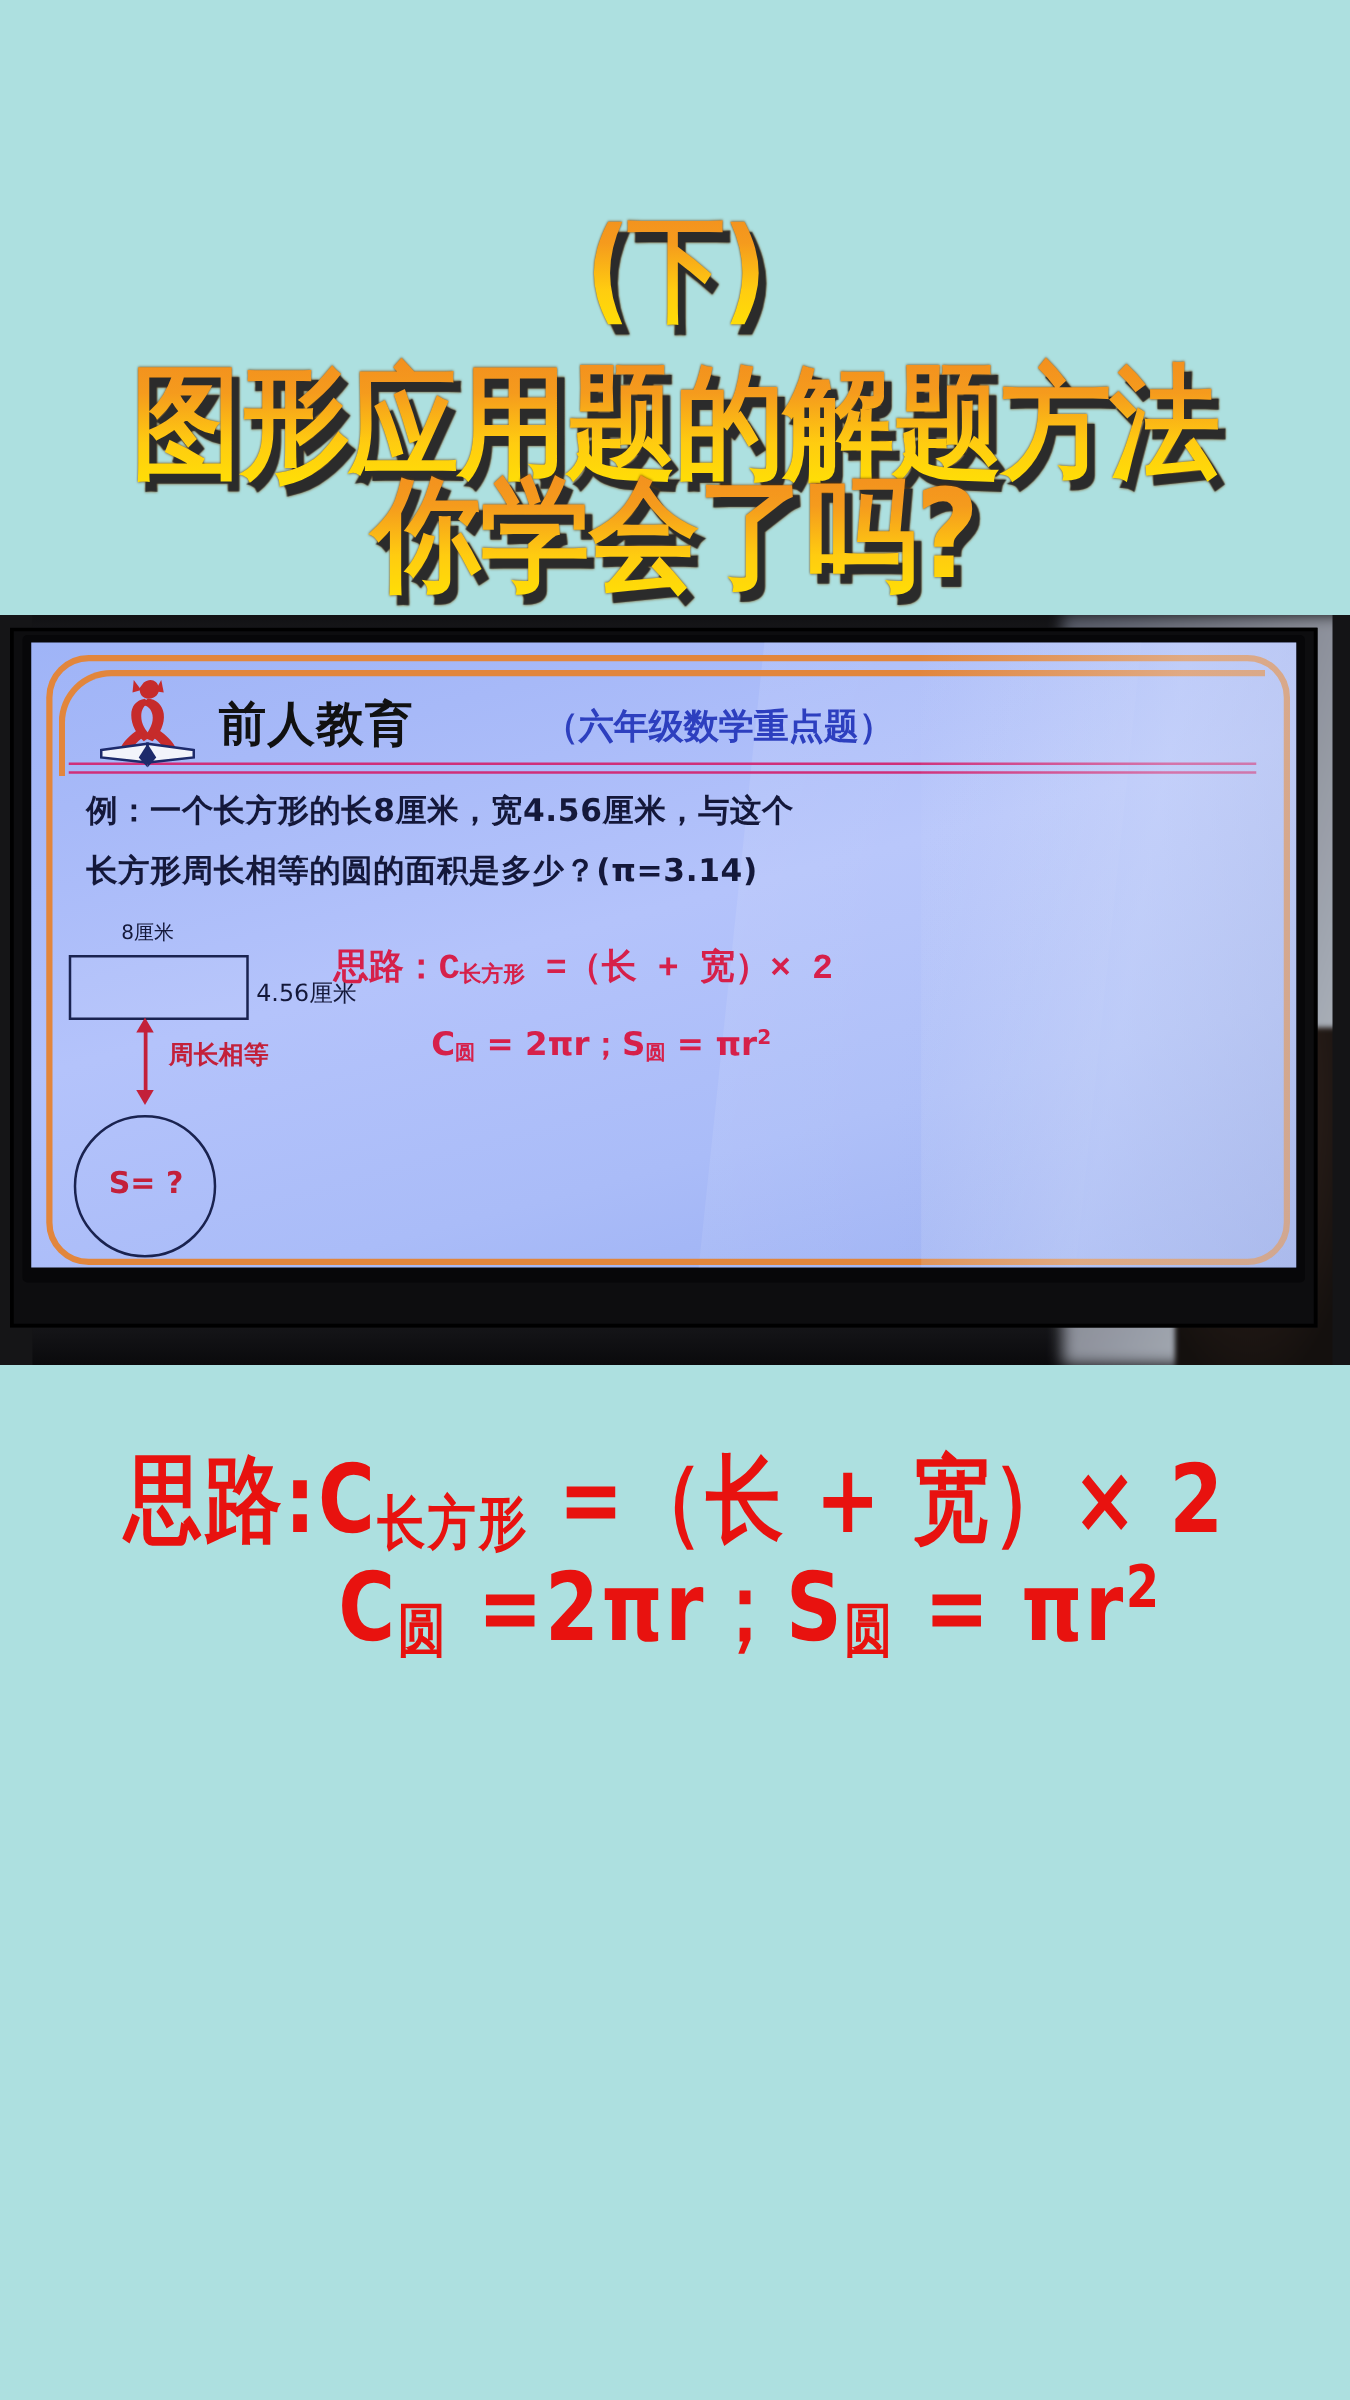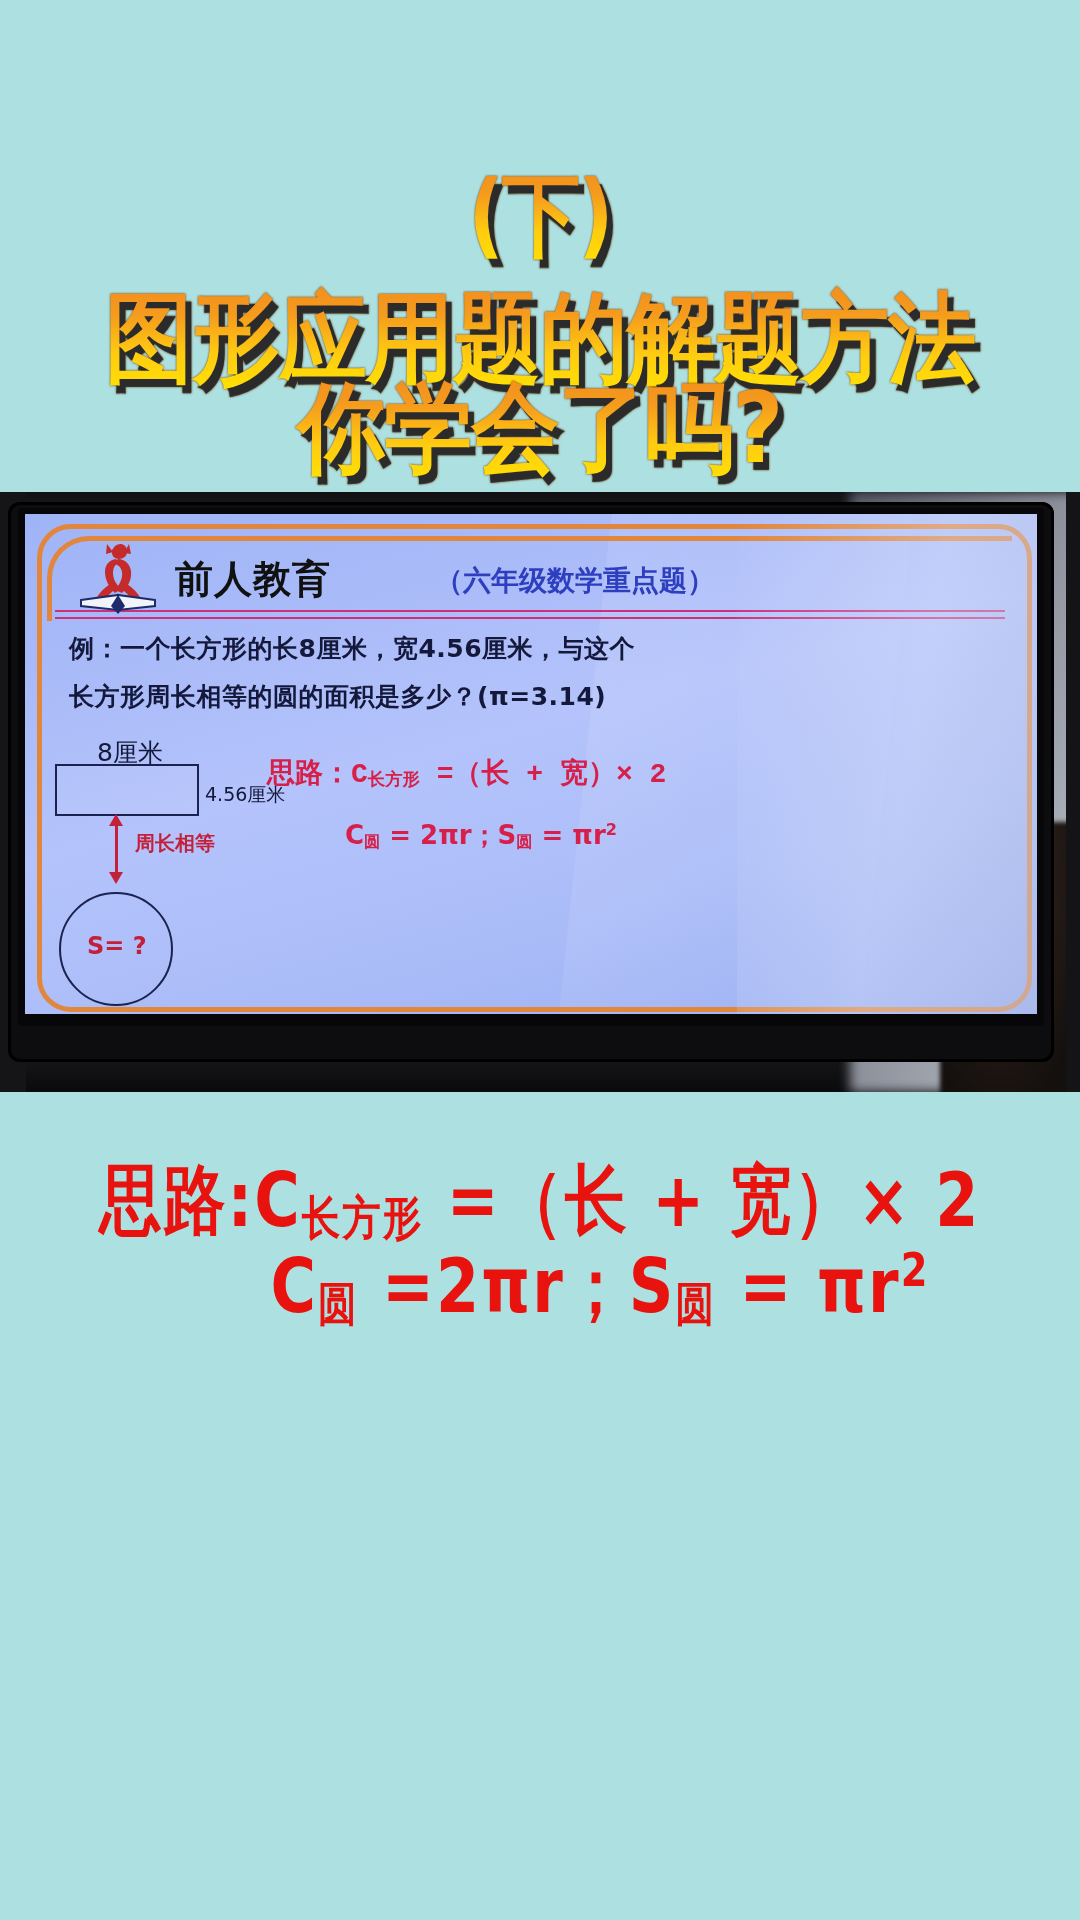--- a/index.html
+++ b/index.html
@@ -58,21 +58,21 @@
   }
   .arm{
     position:absolute;right:60px;top:405px;width:130px;height:70px;
     background:linear-gradient(90deg,#cf9878 0%,#b8805f 60%,#7d5540 100%);
     border-radius:40px;filter:blur(2px);transform:rotate(8deg);
   }
 
   
   .monitor{
     position:absolute;left:8px;top:10px;width:1046px;height:560px;
-    background:#0d0d0f;border-radius:12px;
+    background:#0d0d0f;border-radius:0;
     box-shadow:0 0 0 3px #000 inset;
   }
   .bezel{
     position:absolute;left:10px;top:6px;width:1026px;height:518px;
     background:#070709;border-radius:4px;
   }
   .screen{
     position:absolute;left:7px;top:6px;width:1012px;height:500px;
     background:linear-gradient(165deg,#9fb4f7 0%,#a7b9f8 18%,#b4c3fb 45%,#aabcf8 72%,#97acf2 100%);
     overflow:hidden;
@@ -136,21 +136,21 @@
     position:absolute;left:44px;
     font-size:25px;color:#14183a;font-weight:600;
     font-family:"DejaVu Sans","Liberation Sans",sans-serif;
     letter-spacing:.5px;white-space:nowrap;
   }
   .q1{top:118px;}
   .q2{top:166px;}
 
   
   .rect-label{
-    position:absolute;left:72px;top:222px;font-size:25px;color:#14183a;
+    position:absolute;left:72px;top:222px;font-size:16px;color:#14183a;
     font-family:"DejaVu Sans","Liberation Sans",sans-serif;
   }
   .rect{
     position:absolute;left:30px;top:250px;width:140px;height:48px;
     border:2.5px solid #1a2350;background:rgba(255,255,255,0.06);
   }
   .rect-w{
     position:absolute;left:180px;top:268px;font-size:19px;color:#14183a;
     font-family:"DejaVu Sans","Liberation Sans",sans-serif;
   }

